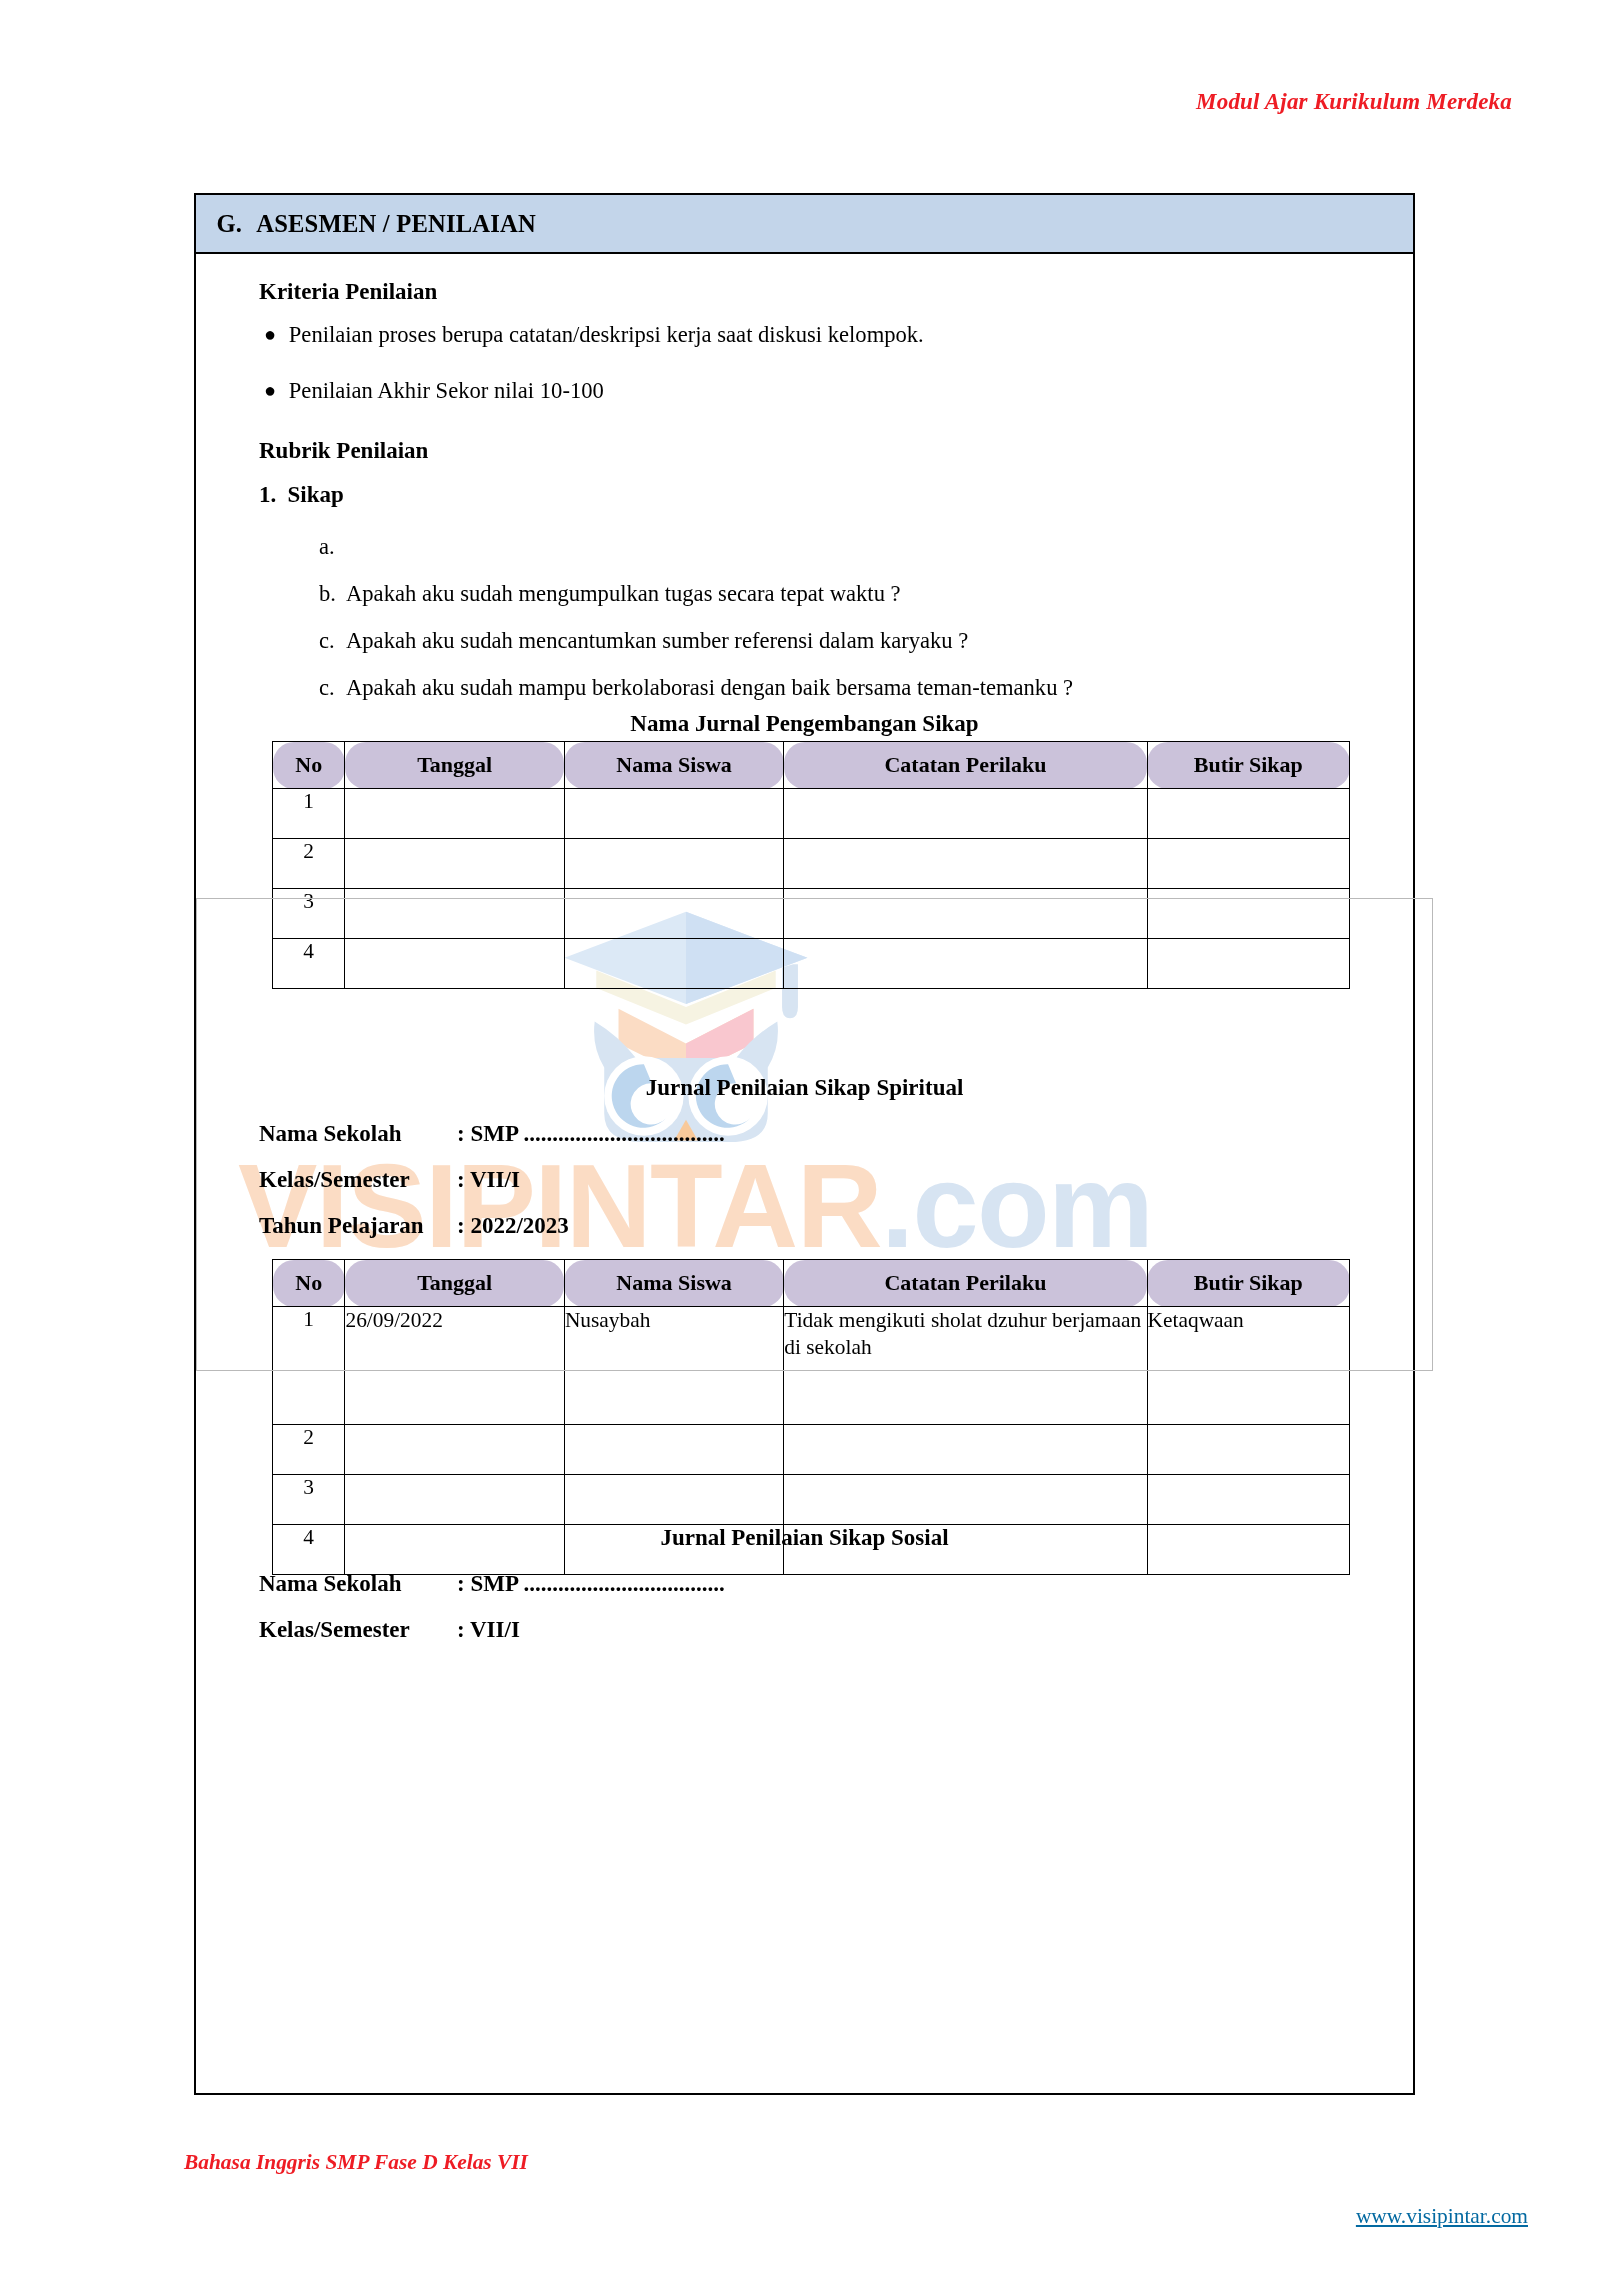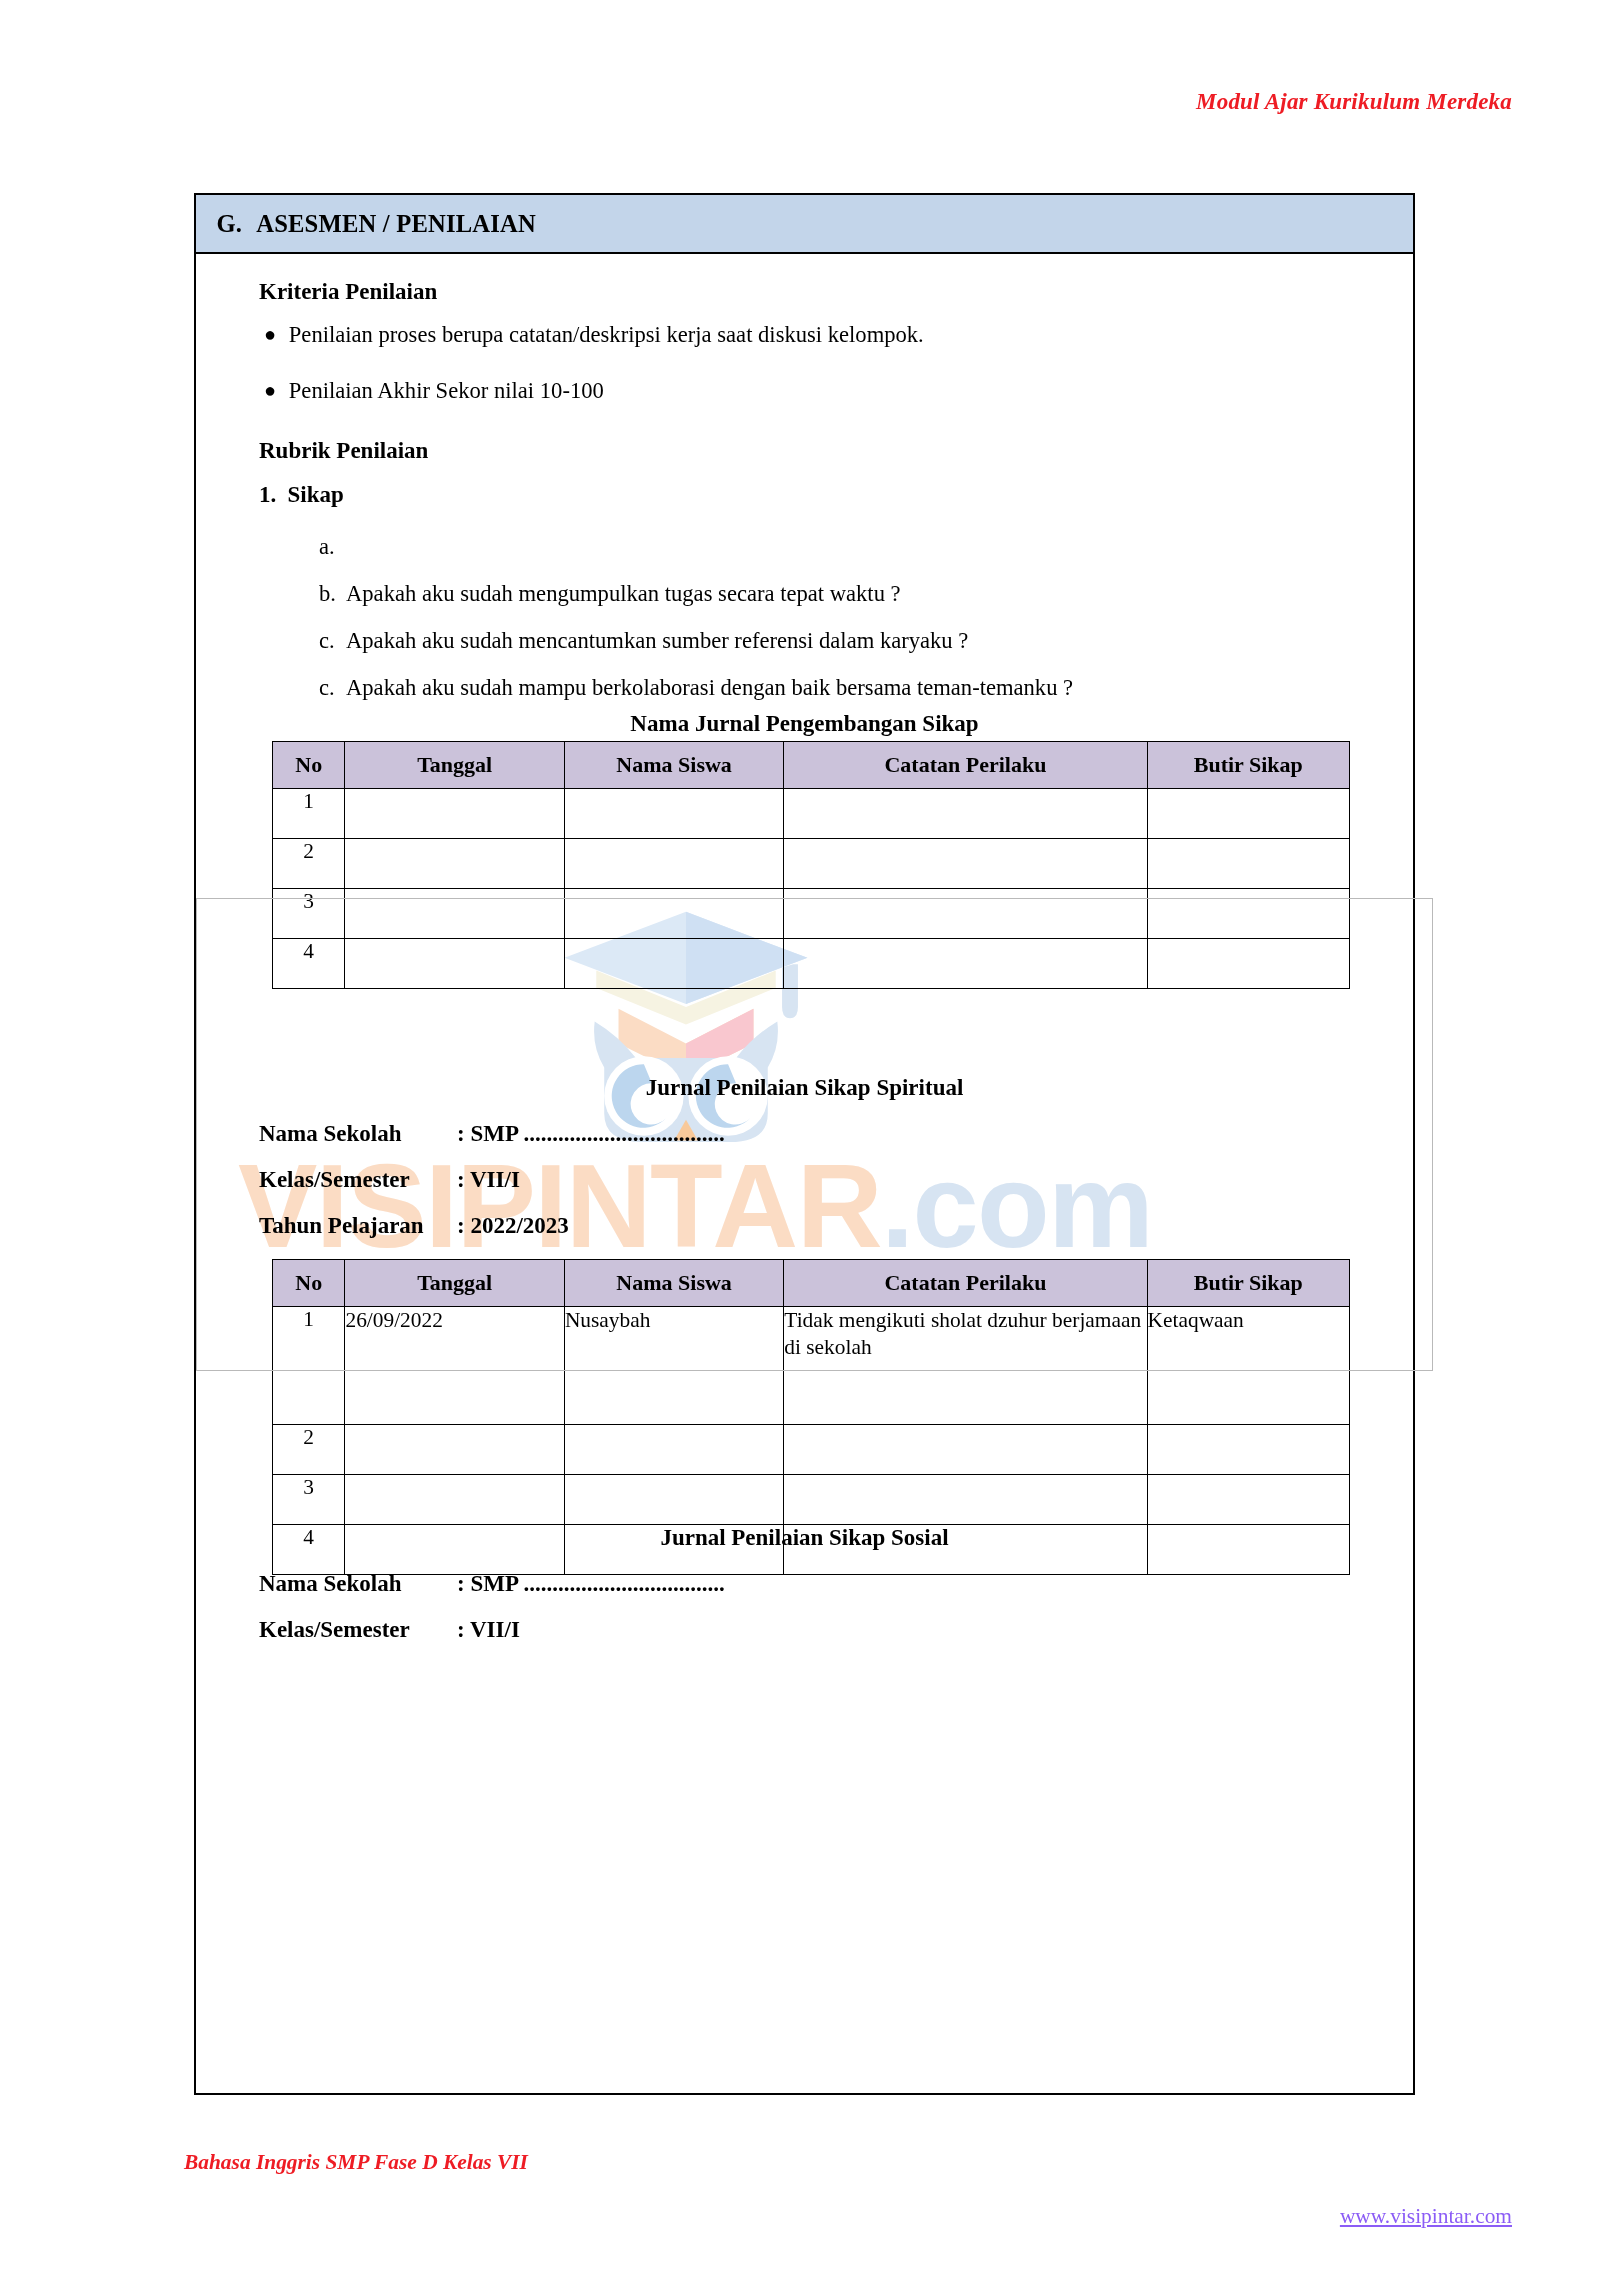--- a/index.html
+++ b/index.html
@@ -168,20 +168,21 @@
   table.jtable td, table.jtable th {
     border: 1.6px solid #000;
     padding: 0;
   }
   table.jtable th {
     background: #cbc2da;
     font-size: 22px;
     font-weight: bold;
     height: 46px;
     text-align: center;
+    border-radius: 21px;
   }
   table.jtable td {
     font-size: 21.4px;
     height: 49px;
     vertical-align: top;
     background: transparent;
   }
   td.c-no { text-align: center; vertical-align: middle; font-weight: normal; }
   td.c-cell { padding: 6.3px 9.5px 4.8px 11px; line-height: 27px; }
 
@@ -224,24 +225,24 @@
     left: 184px;
     top: 2150px;
     font-size: 21.4px;
     font-weight: bold;
     font-style: italic;
     color: #ee1c24;
     white-space: nowrap;
   }
   .doc-footer-right {
     position: absolute;
-    right: 111px;
+    right: 95px;
     top: 2204px;
     font-size: 21.4px;
-    color: #8b5cf6;
+    color: #0369a1;
     text-decoration: underline;
     white-space: nowrap;
   }
 </style>
 </head>
 <body>
 
 <div class="doc-header">Modul Ajar Kurikulum Merdeka</div>
 
 <div class="watermark">

